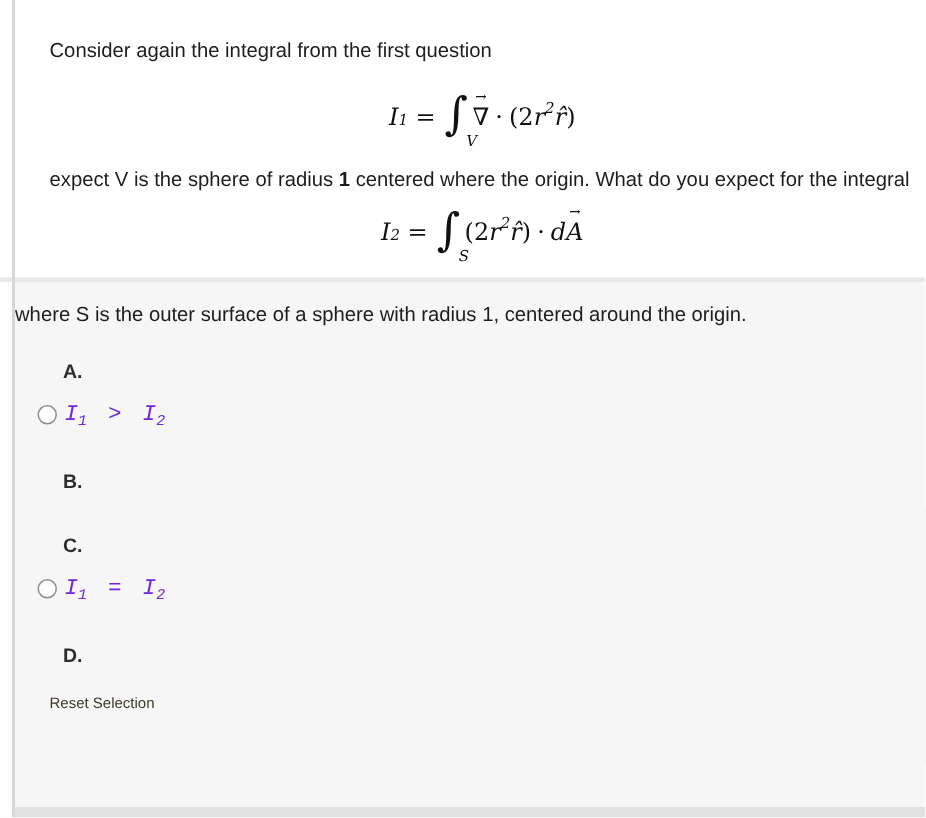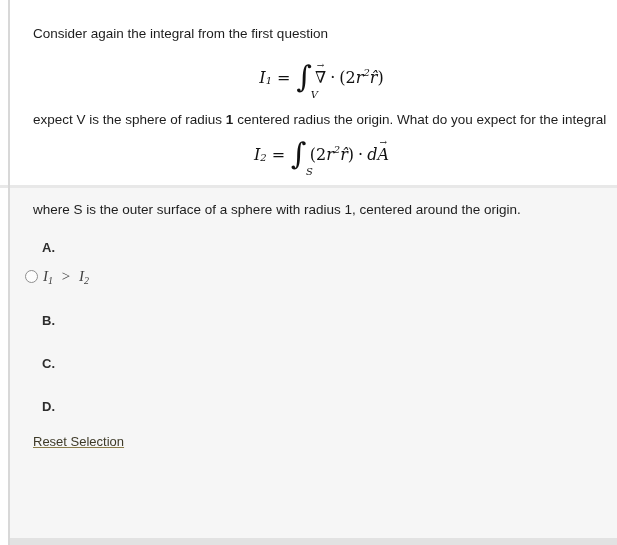--- a/index.html
+++ b/index.html
@@ -46,39 +46,39 @@
   }
   .nabla { font-style:normal; }
   
   .divider { position:absolute; left:0; top:185px; right:0; height:3px; background:#e8e8e8; z-index:4; }
   .bottom-strip { position:absolute; left:10px; bottom:0; right:0; height:7px; background:#e2e2e2; }
   
   .answer-section {
     position:absolute; left:10px; top:188px; right:0; height:350px;
     background:#f6f6f6; box-sizing:border-box; padding-top:14px;
   }
-  .where-s { margin-left:23px; font-size:13.5px; line-height:16px; }
+  .where-s { font-size:13.5px; line-height:16px; }
   .option { margin-top:28px; }
   .option.first { margin-top:22px; }
   .opt-letter {
     margin-left:32px; font-size:13px; font-weight:bold; color:#2d2d2d; line-height:15px;
   }
   .opt-row { display:flex; align-items:center; margin:13px 0 0 15px; height:17px; }
   .radio {
     width:13px; height:13px; border:1px solid #8f8f8f; border-radius:50%;
     background:#fdfdfd; box-sizing:border-box; flex:0 0 auto; cursor:pointer;
   }
   .opt-math {
-    margin-left:5px; font-family:Liberation Serif, serif; font-style:italic;
-    font-size:15px; color:#404040; cursor:pointer;
+    margin-left:5px; font-family:Liberation Mono, monospace; font-style:italic;
+    font-size:15px; color:#6d28d9; cursor:pointer;
   }
   .opt-math .msub { top:3px; }
   .reset-link {
-    display:inline-block; margin:20px 0 0 23px; font-size:13px;
-    color:#3e3a28; text-decoration:underline;
+    display:inline-block; margin:20px 0 0 23px; font-size:10px;
+    color:#3e3a28; 
     text-decoration-color:#8a7b4a; cursor:pointer;
   }
 </style>
 </head>
 <body>
 
 <div class="page">
   <div class="v-line"></div>
 
   <div class="question-section">
@@ -94,21 +94,21 @@
         <span class="mop tight">·</span>
         <span class="mnum">(</span>
           <span class="mnum">2</span>
           <span class="mvar">r</span>
           <span class="msup">2</span>
           <span class="mvar">r̂</span>
           <span class="mnum">)</span>
       </div>
     </div>
 
-    <div class="q-text"><span>expect V is the sphere of radius </span><span class="bnum">1</span><span> centered radius the origin. What do you expect for the integral</span></div>
+    <div class="q-text"><span>expect V is the sphere of radius </span><span class="bnum">1</span><span> centered where the origin. What do you expect for the integral</span></div>
 
     <div class="formula-row f2">
       <div class="formula">
         <span class="mvar">I</span>
           <span class="msub">2</span>
         <span class="mop">=</span>
         <span class="int-wrap"><span>∫</span><span class="int-limit">S</span></span>
         <span class="mnum">(</span>
           <span class="mnum">2</span>
           <span class="mvar">r</span>
@@ -139,20 +139,26 @@
     </div>
 
     
     <div class="option">
       <div class="opt-letter">B.</div>
     </div>
 
     
     <div class="option">
       <div class="opt-letter">C.</div>
+      <div class="opt-row">
+        <span class="radio"></span>
+        <span class="opt-math"><span>I</span><span class="msub">1</span>
+          <span class="mop">=</span>
+          <span class="mnum"></span><span>I</span><span class="msub">2</span></span>
+      </div>
     </div>
 
     
     <div class="option">
       <div class="opt-letter">D.</div>
     </div>
 
     <a class="reset-link">Reset Selection</a>
   </div>
 

